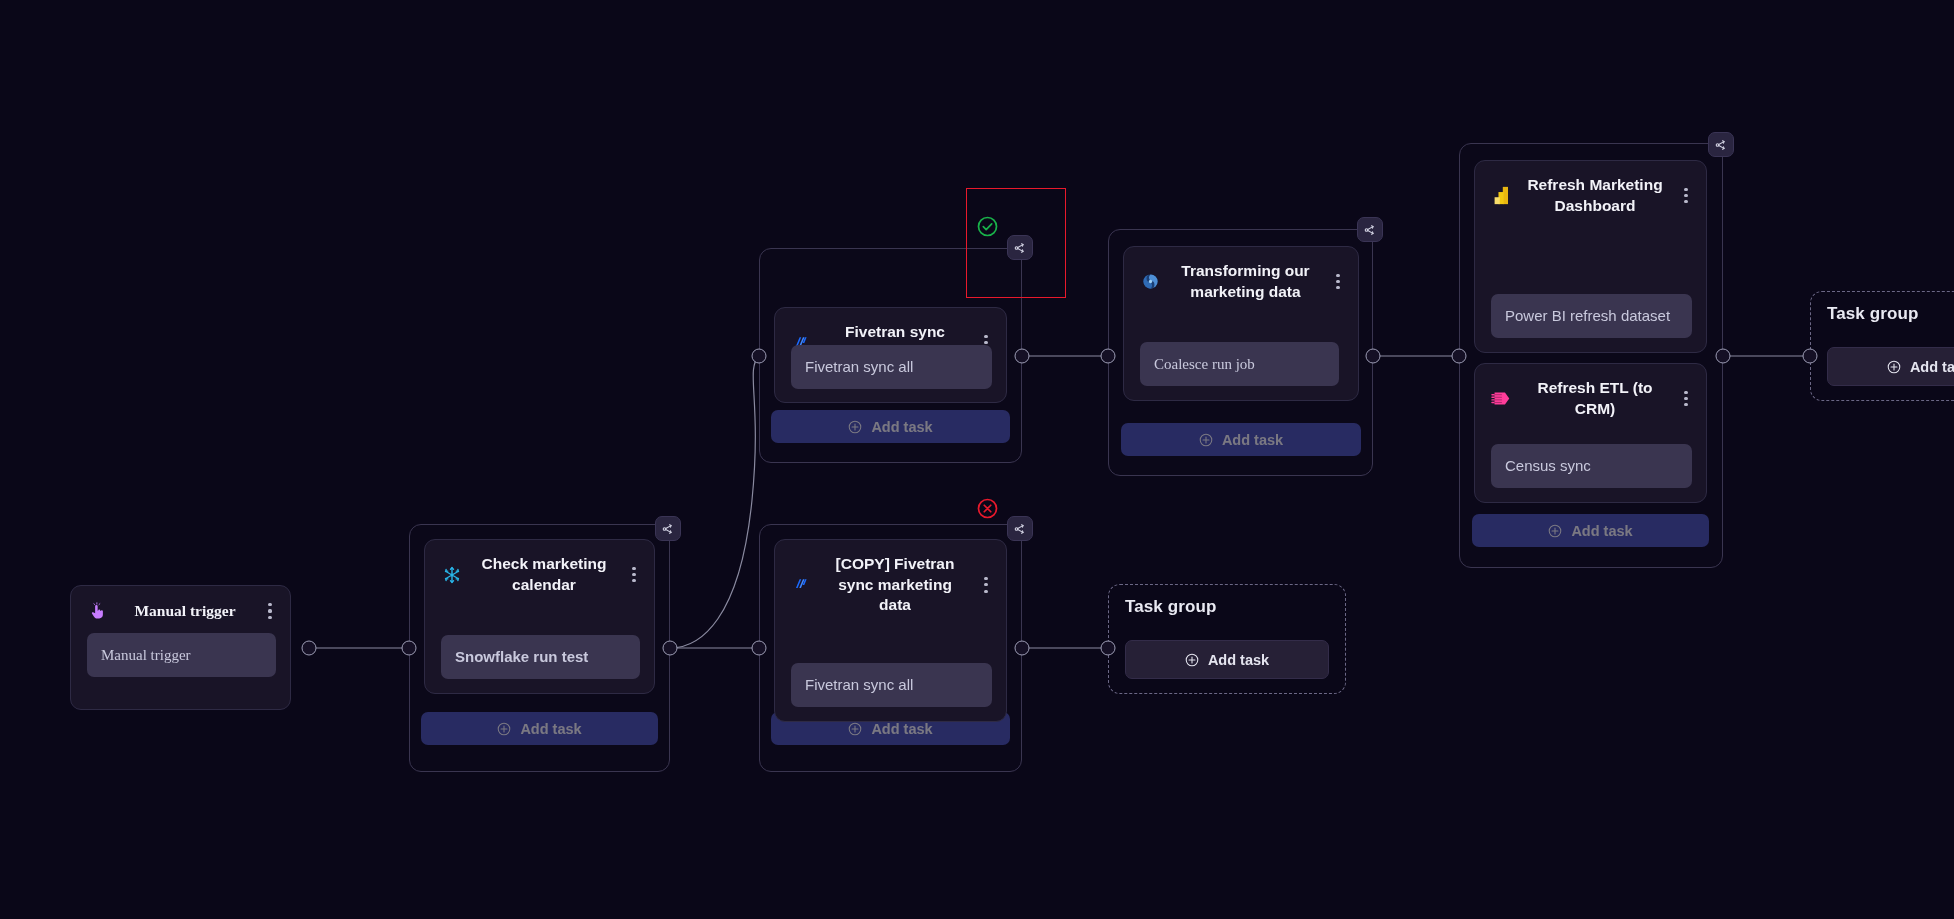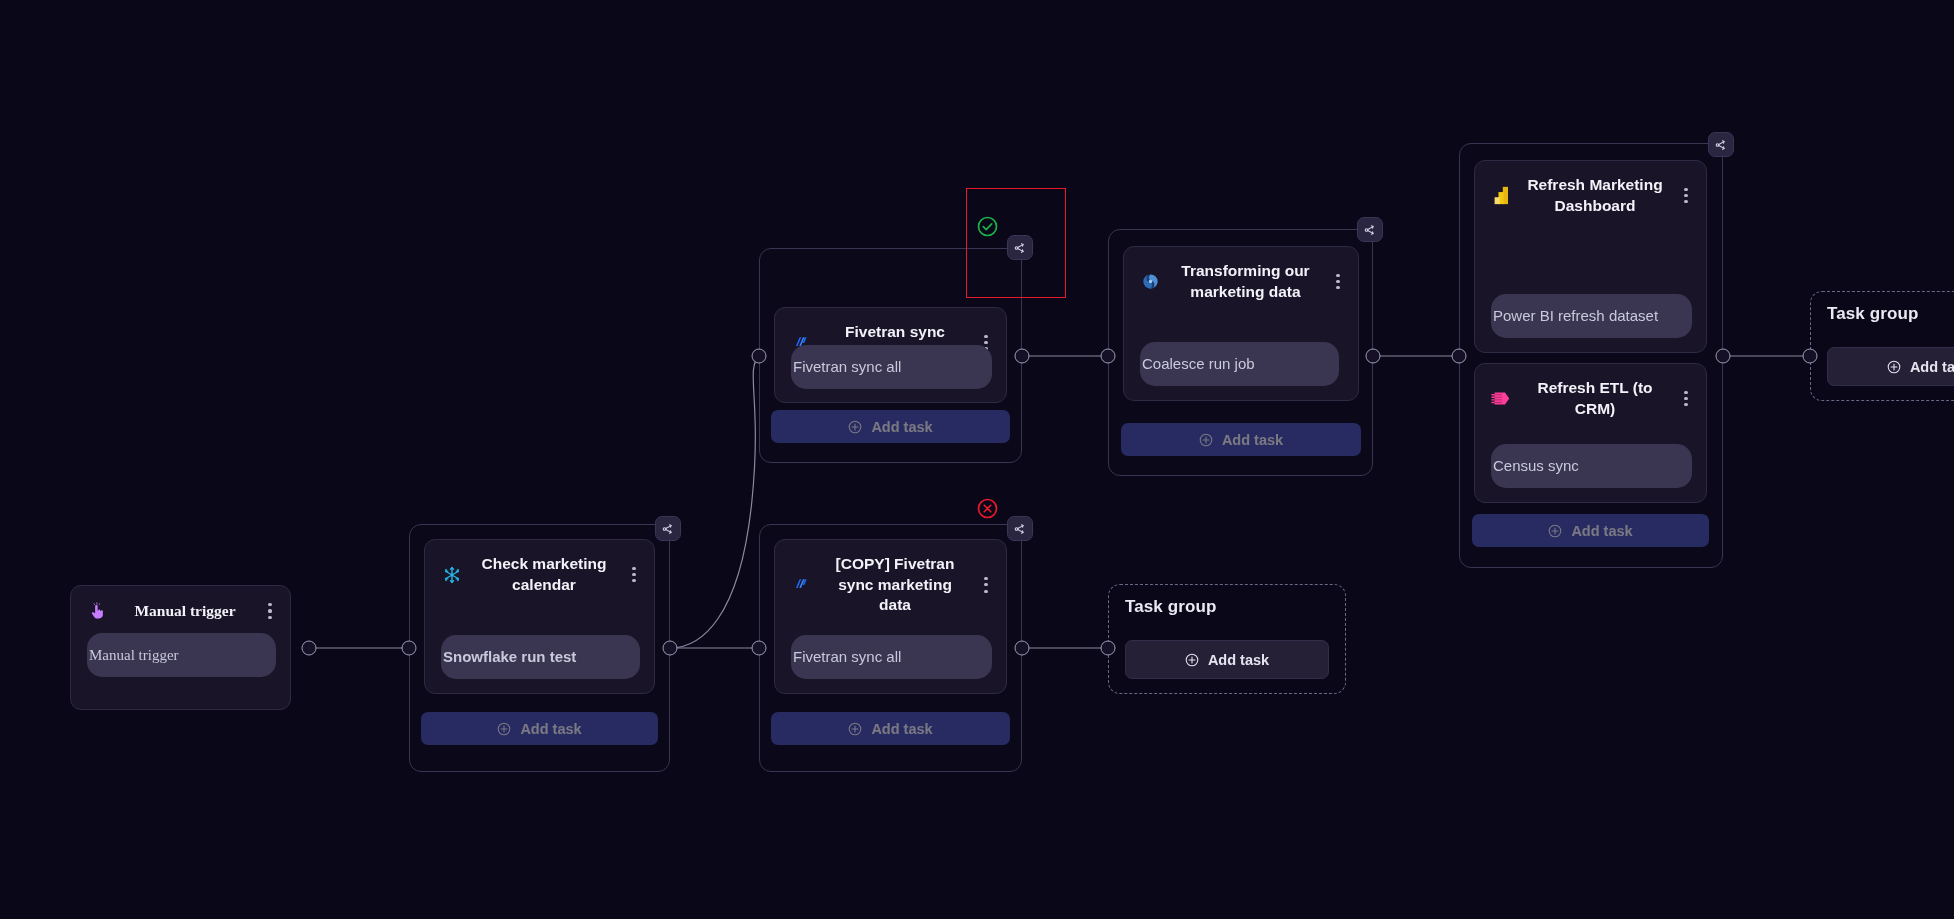--- a/index.html
+++ b/index.html
@@ -61,22 +61,22 @@
   }
   .kebab {
     flex: 0 0 16px; width: 16px; height: 22px; display:flex; flex-direction:column;
     align-items:center; justify-content:center; gap: 3.2px; cursor: pointer;
   }
   .kebab i { display:block; width: 3.1px; height: 3.1px; border-radius: 50%; background: #b9b9cc; }
 
   .task-chip {
     margin: 2px 14px 15px 16px;
     background: #3a3550;
-    border-radius: 15px;
-    padding: 12px 2px;
+    border-radius: 7px;
+    padding: 12px 14px;
     color: #c9c9dd; font-size: 15px; line-height: 1.34;
   }
 
   .add-task {
     position: absolute;
     left: 12px; right: 12px; bottom: 11px;
     height: 33px;
     background: #4a55b8;
     border: none; border-radius: 7px;
     color: #ffffff; font-size: 14.5px; font-weight: 700;
@@ -227,21 +227,21 @@
       <circle cx="12" cy="12" r="9.4" fill="none" stroke="#19b24a" stroke-width="1.8"></circle>
       <path d="M7.6 12.2 10.6 15.2 16.4 9.2" fill="none" stroke="#19b24a" stroke-width="1.8" stroke-linecap="round" stroke-linejoin="round"></path>
     </svg>
   </span>
   <span class="port" style="left:759px; top:356px;"></span>
   <span class="port" style="left:1022px; top:356px;"></span>
 
   <div class="annot-rect" style="left:966px; top:188px; width:100px; height:110px;"></div>
 
   <div class="group" style="left:759px; top:524px; width:263px; height:248px;"></div>
-  <div class="node" style="left:774px; top:539px; width:233px; height:155px;">
+  <div class="node" style="left:774px; top:539px; width:233px; height:183px;">
     <div class="node-head">
       <span class="node-icon">
         <svg width="19" height="19" viewBox="0 0 24 24">
           <path d="M5 16.5 9.6 5.5h2.1L7.1 16.5z" fill="#1a6aff"></path>
           <path d="M9.2 16.5 13.8 5.5h2.1l-4.6 11z" fill="#3f87ff"></path>
           <path d="M13.4 12.6 16.4 5.5h2.1l-3 7.1z" fill="#1a6aff"></path>
         </svg>
       </span>
       <span class="node-title">[COPY] Fivetran sync marketing data</span>
       <span class="kebab">
@@ -286,21 +286,21 @@
           <circle cx="12" cy="12" r="2.1" fill="#9fd0f5"></circle>
         </svg>
       </span>
       <span class="node-title">Transforming our marketing data</span>
       <span class="kebab">
           <i></i>
           <i></i>
           <i></i>
         </span>
     </div>
-    <div class="task-chip" style="position:absolute; left:16px; right:19px; bottom:14px; margin:0;">Coalesce run job</div>
+    <div class="task-chip" style="position:absolute; left:16px; right:19px; bottom:14px; margin:0;font-family:Liberation Serif, serif;">Coalesce run job</div>
   </div>
   <button class="add-task" style="left:1121px; top:423px; width:240px; bottom:auto;">
     <svg class="plus-circle" viewBox="0 0 16 16">
       <circle cx="8" cy="8" r="6.6" fill="none" stroke="#ffffff" stroke-width="1.2"></circle>
       <path d="M8 4.6v6.8M4.6 8h6.8" stroke="#ffffff" stroke-width="1.2" stroke-linecap="round"></path>
     </svg>
     <span>Add task</span>
   </button>
   <div class="branch-btn" style="left:1357px; top:217px;">
     <svg width="14" height="14" viewBox="0 0 24 24" stroke="#d4d4e4" stroke-width="1.9" fill="none" stroke-linecap="round" stroke-linejoin="round">

